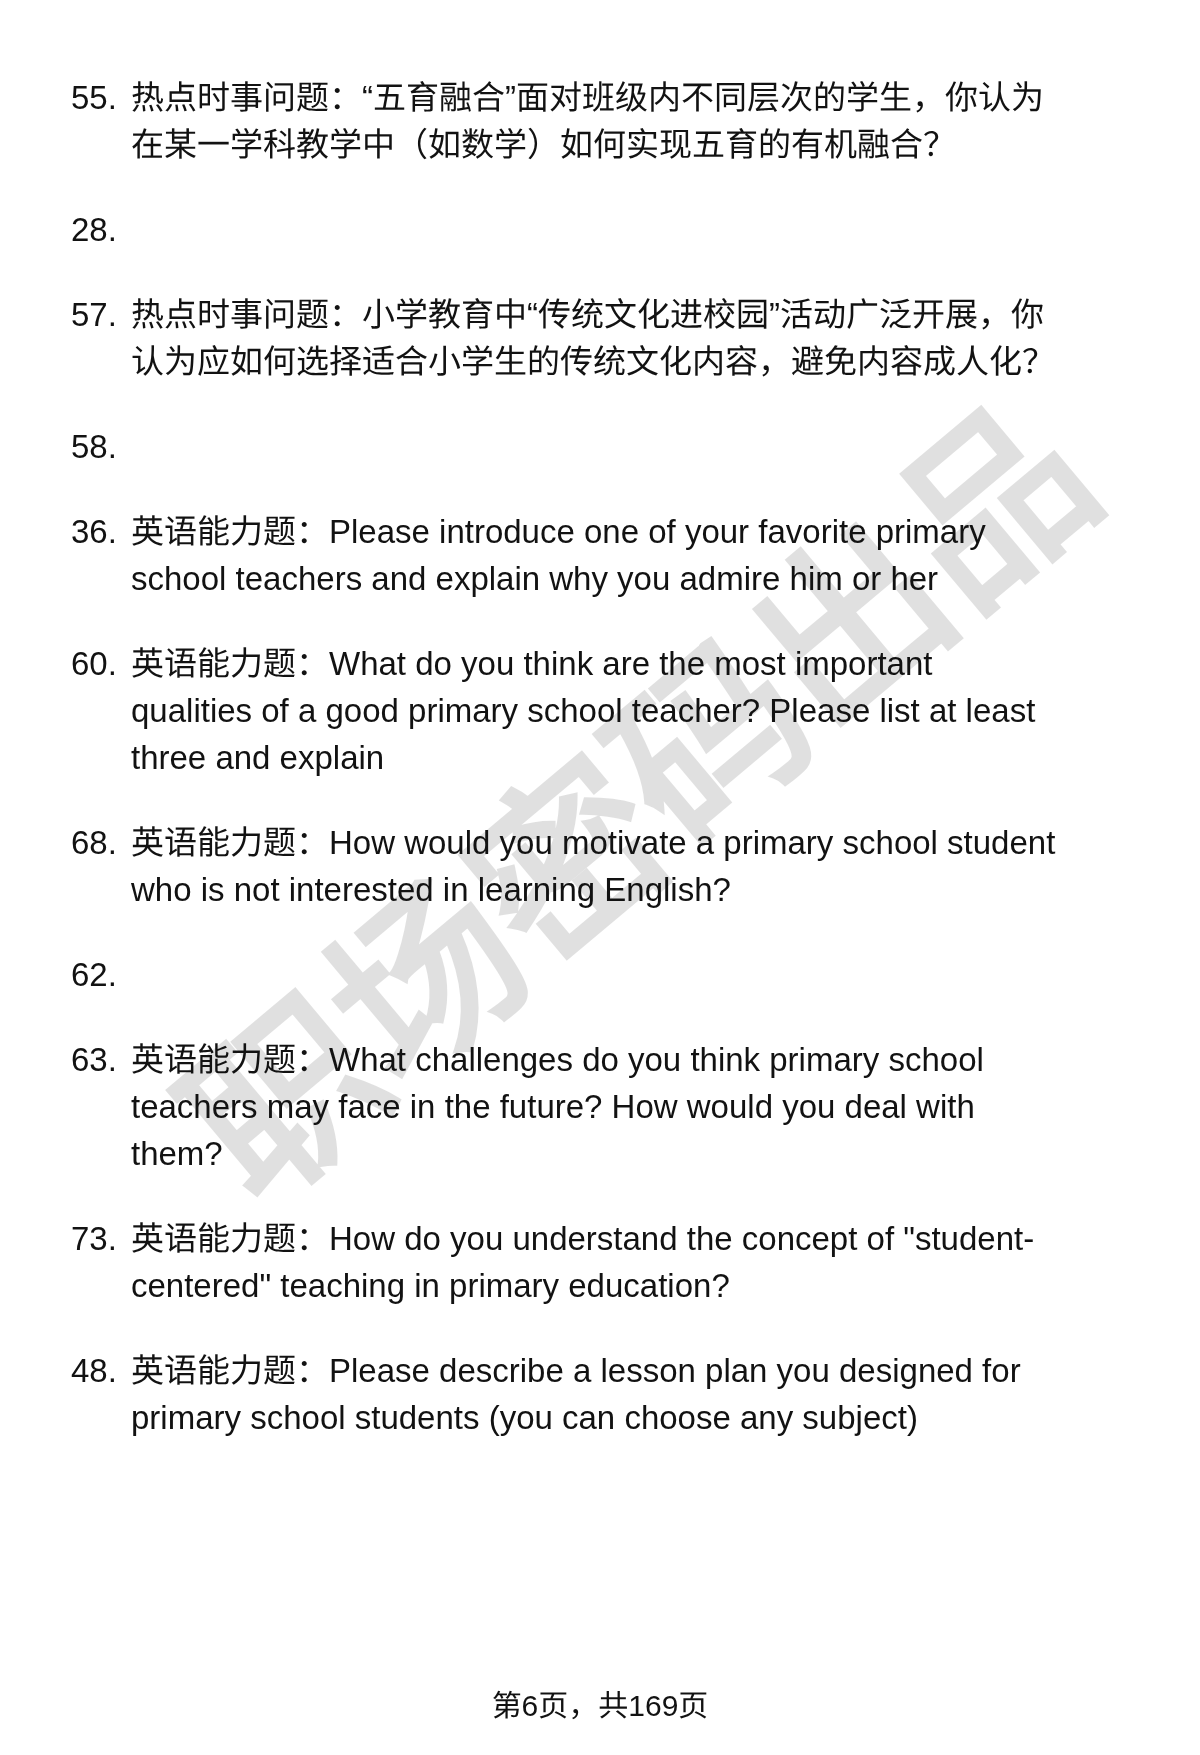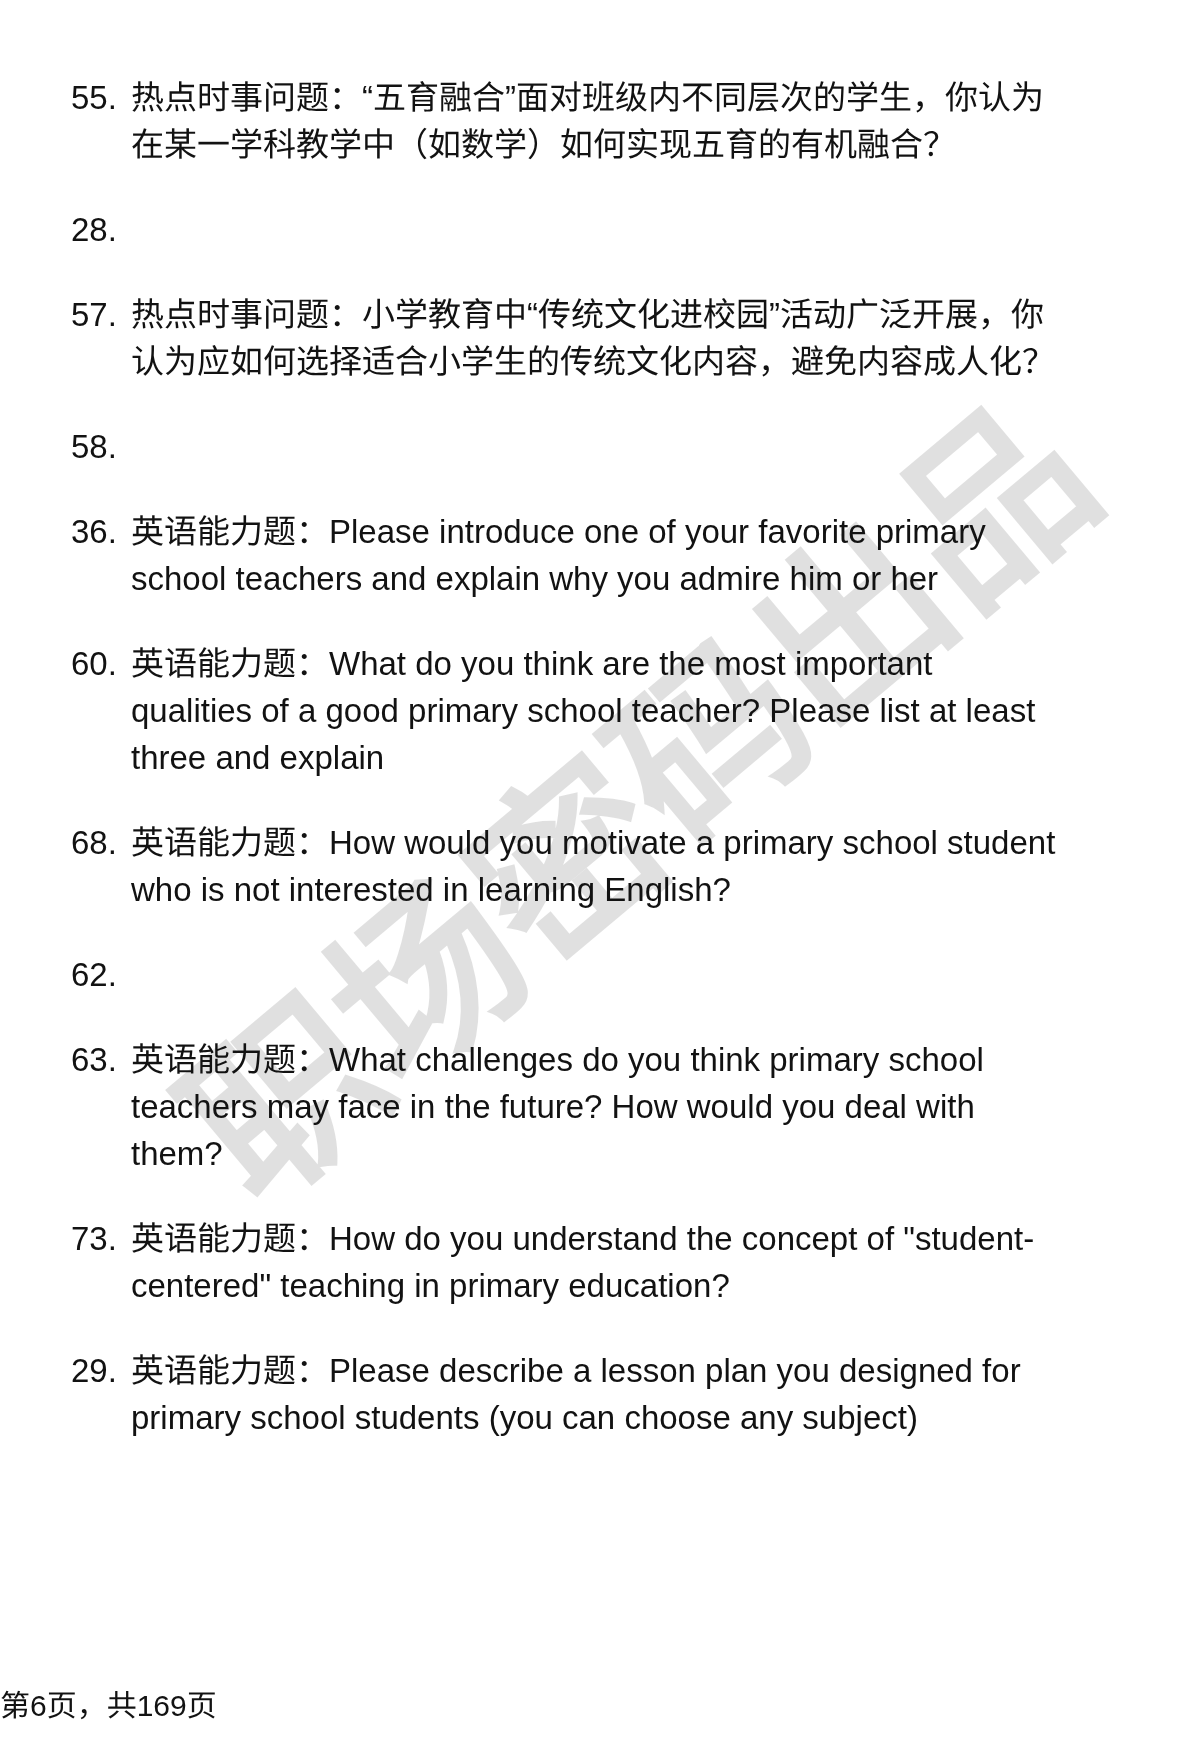--- a/index.html
+++ b/index.html
@@ -54,21 +54,21 @@
   }
   .q-text {
     flex: 0 1 auto;
     max-width: 925px;
   }
   .footer {
     position: absolute;
     left: 0;
     right: 0;
     bottom: 30px;
-    text-align: left;
+    text-align: center;
     font-size: 30px;
     color: #121212;
     z-index: 1;
   }
 </style>
 </head>
 <body>
 
 <div class="watermark">职场密码出品</div>
 
@@ -116,20 +116,20 @@
       <span class="q-num">63.</span>
       <span class="q-text">英语能力题：What challenges do you think primary school teachers may face in the future? How would you deal with them?</span>
     </li>
 
     <li class="q-item">
       <span class="q-num">73.</span>
       <span class="q-text">英语能力题：How do you understand the concept of "student-centered" teaching in primary education?</span>
     </li>
 
     <li class="q-item">
-      <span class="q-num">29.</span>
+      <span class="q-num">48.</span>
       <span class="q-text">英语能力题：Please describe a lesson plan you designed for primary school students (you can choose any subject)</span>
     </li>
 
   </ol>
 </div>
 
 <div class="footer">第6页，共169页</div>
 
 </body></html>

